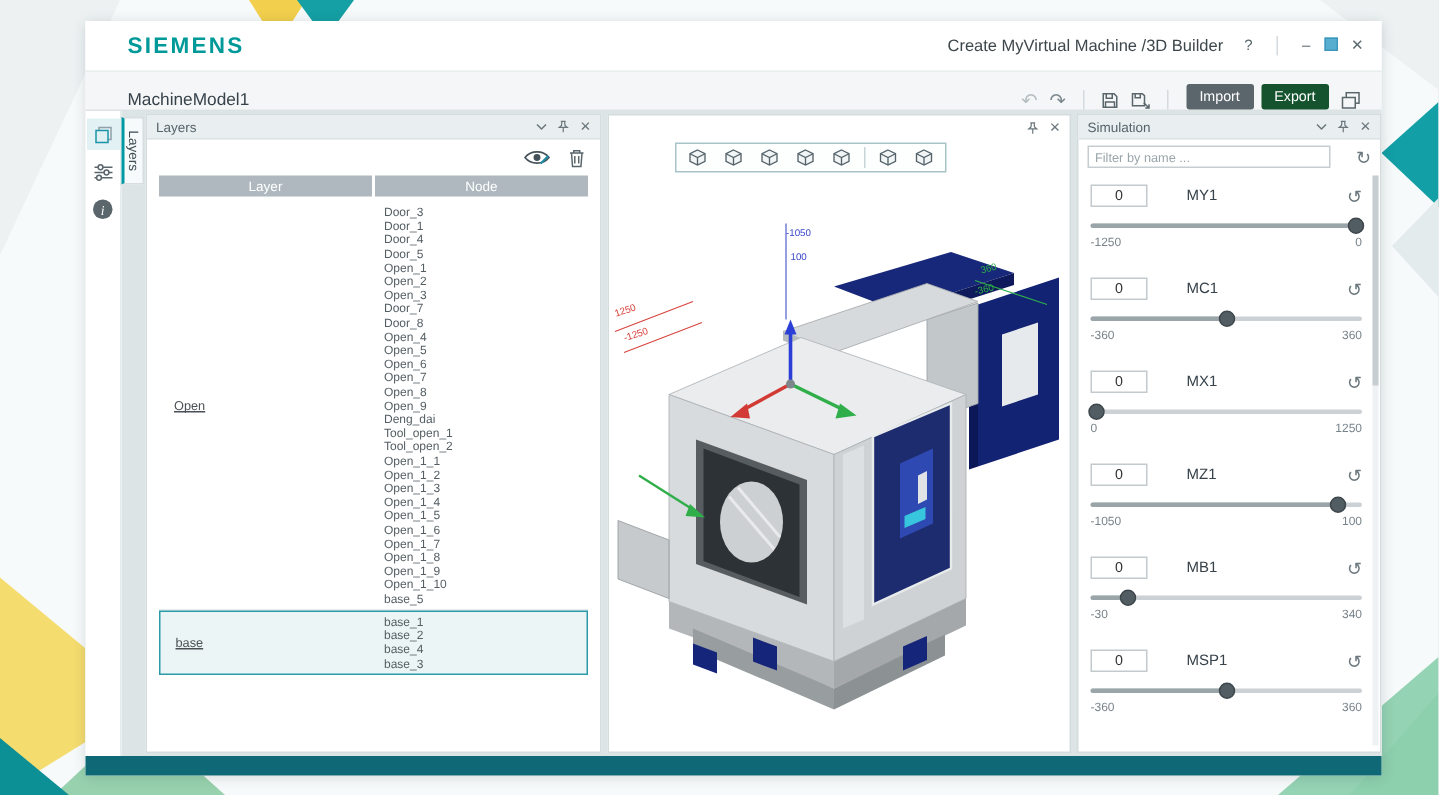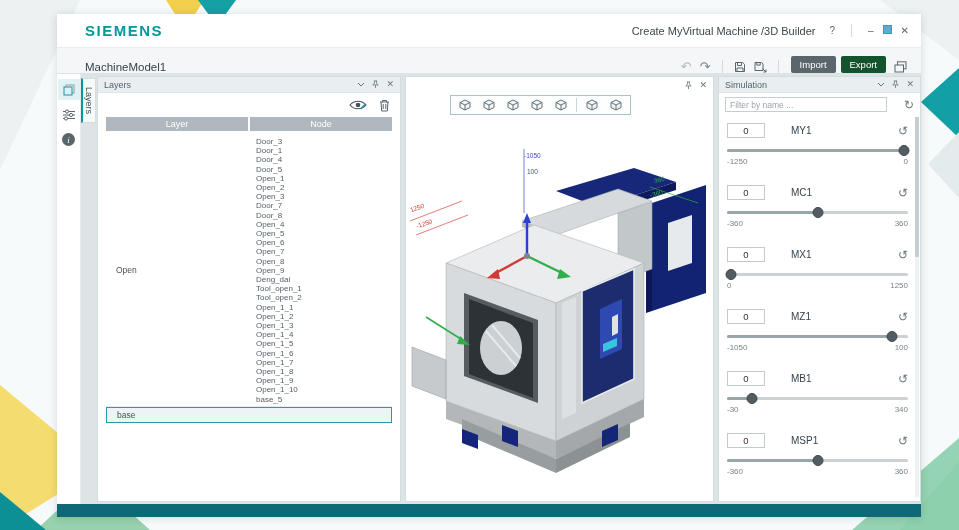--- a/index.html
+++ b/index.html
@@ -48,21 +48,21 @@
 
   
   .layers { width:304px; }
   .ltoolbar { height:24px; display:flex; align-items:center; padding:0 10px; gap:12px; }
   .colheads { display:flex; gap:2px; padding:0 8px; }
   .colh { flex:1; background:#aeb8be; color:#fff; font-size:9px; text-align:center; padding:2px 0; }
   .tblwrap { flex:1; position:relative; margin:4px 8px 6px 8px; overflow:hidden; }
   .tbl-row { display:flex; gap:2px; border-bottom:1px solid #e6ebec; }
   .tbl-row.selected { border:1px solid #2a9aa8; background:#ecf5f6; }
   .cell { flex:1; padding:2px 2px; }
-  .layer-cell { font-size:8.5px; color:#4a5055; display:flex; align-items:center; padding-left:10px; }
+  .layer-cell { font-size:8.5px; color:#4a5055; display:flex; align-items:center; padding-left:10px;text-decoration:underline; }
   .node-item { font-size:8px; line-height:9.2px; color:#545e63; white-space:nowrap; }
 
   
   .viewport { flex:1; margin:2px 4px; overflow:hidden; }
   .vpicons { position:absolute; top:4px; right:6px; display:flex; align-items:center; z-index:3; }
   .cubebar { position:absolute; top:18px; left:44px; display:flex; align-items:center; gap:2px;
              border:1px solid #a9c4c9; background:#fdfefe; padding:1px 3px; z-index:3; }
   .cubebtn { width:22px; height:16px; display:flex; align-items:center; justify-content:center; }
   .cubediv { width:1px; height:14px; background:#c9d6d8; margin:0 2px; }
   .machine { position:absolute; left:0; top:64px; width:310px; height:360px; }
@@ -247,20 +247,26 @@
                 <div class="node-item">Open_1_6</div>
                 <div class="node-item">Open_1_7</div>
                 <div class="node-item">Open_1_8</div>
                 <div class="node-item">Open_1_9</div>
                 <div class="node-item">Open_1_10</div>
                 <div class="node-item">base_5</div>
               </div>
             </div>
             <div class="tbl-row selected">
               <div class="cell layer-cell">base</div>
+              <div class="cell node-cell">
+                <div class="node-item">base_1</div>
+                <div class="node-item">base_2</div>
+                <div class="node-item">base_4</div>
+                <div class="node-item">base_3</div>
+              </div>
             </div>
           </div>
       </div>
     </section>
 
     <section class="panel viewport">
       <div class="vpicons">
         <span class="hicon">
             <svg class="lineicon" width="9" height="9" viewBox="0 0 10 10">
               <path d="M3.2 1h3.6M4 1l-.3 3L2 5.5h6L6.3 4 6 1M5 5.5V9" stroke="#6b777c" stroke-width="0.9" fill="none"></path>

